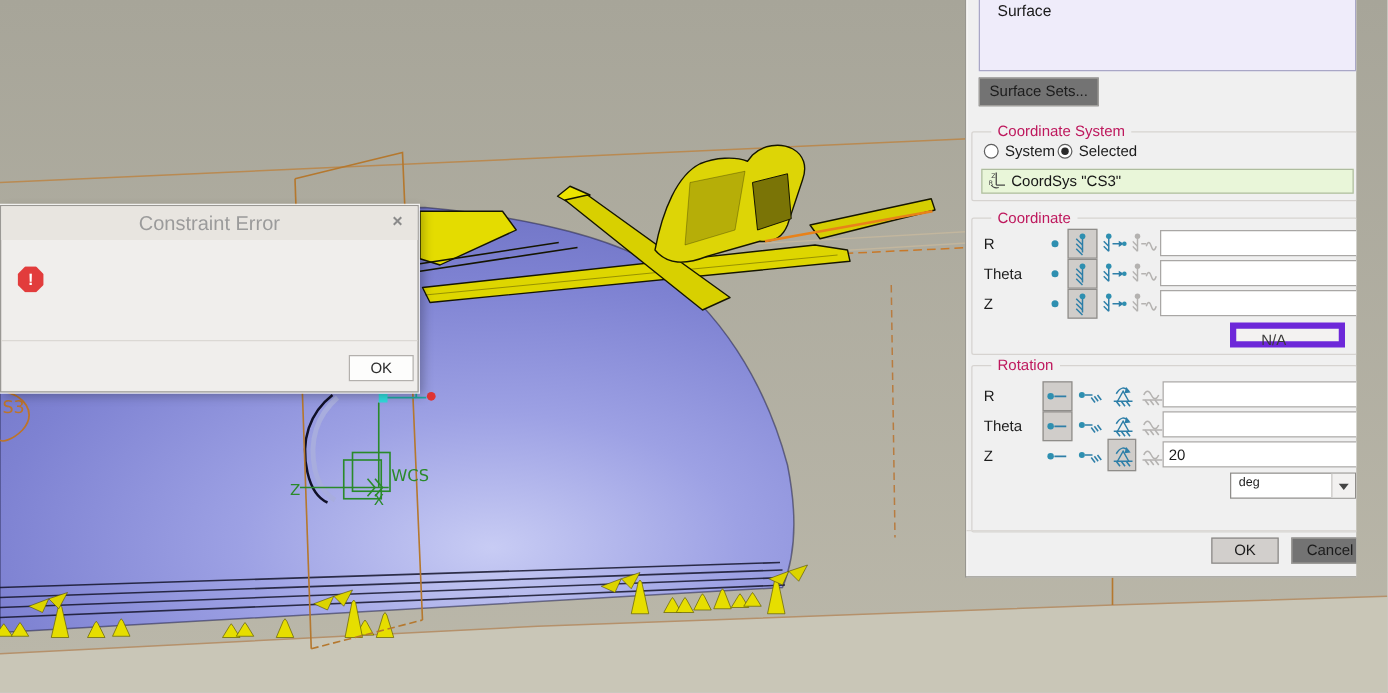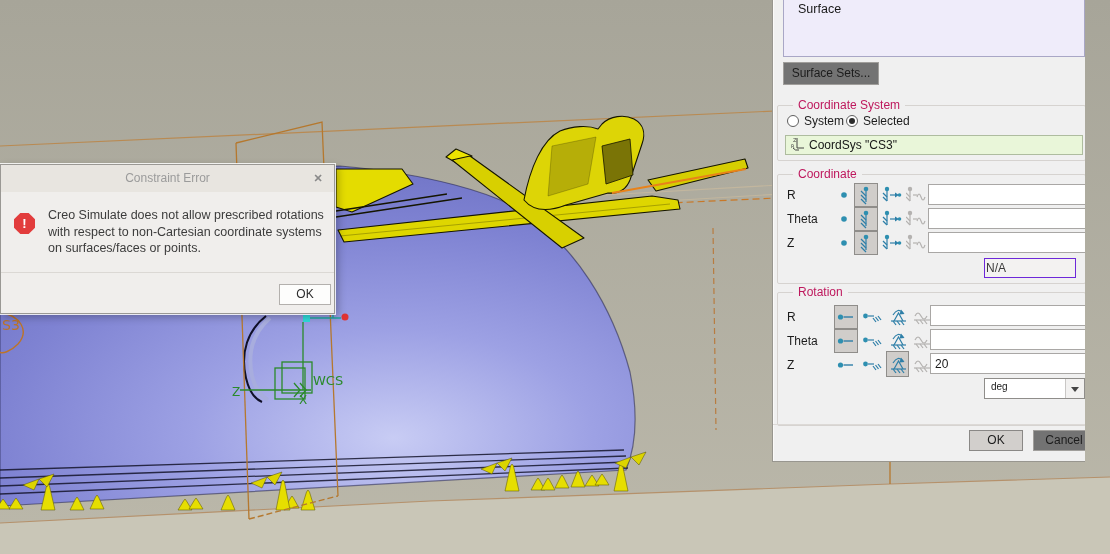--- a/index.html
+++ b/index.html
@@ -5,21 +5,21 @@
   html,body{margin:0;padding:0;}
   body{width:1110px;height:554px;overflow:hidden;font-family:"Liberation Sans",sans-serif;}
   #stage{position:relative;width:1110px;height:554px;background:#aeaca0;overflow:hidden;}
   #scene{position:absolute;left:0;top:0;}
 
   
   #dialog{position:absolute;left:0;top:164px;width:335px;height:150px;
     background:#f0eeec;border:1px solid #9a9894;
     box-shadow:0 0 0 1px rgba(255,255,255,.85),3px 3px 8px rgba(0,0,0,.28);box-sizing:border-box;}
   #dlg-titlebar{position:absolute;left:0;top:0;right:0;height:27px;background:#e8e5e0;}
-  #dlg-title{position:absolute;left:0;right:0;top:6px;text-align:center;font-size:12px;color:#9b9b9b;}
+  #dlg-title{position:absolute;left:0;right:0;top:6px;text-align:center;font-size:16px;color:#9b9b9b;}
   #dlg-close{position:absolute;right:8px;top:5px;width:16px;height:16px;text-align:center;
     font-size:11px;line-height:16px;color:#8a8a8a;font-weight:bold;cursor:default;}
   #dlg-erricon{position:absolute;left:13px;top:48px;width:21px;height:21px;background:#e23c3c;
     clip-path:polygon(30% 0,70% 0,100% 30%,100% 70%,70% 100%,30% 100%,0 70%,0 30%);}
   #dlg-erricon span{position:absolute;left:0;right:0;top:3px;text-align:center;color:#fff;
     font-weight:bold;font-size:13px;line-height:15px;}
   #dlg-message{position:absolute;left:47px;top:42px;width:276px;font-size:12.5px;line-height:16.5px;color:#3c3c3c;}
   #dlg-sep{position:absolute;left:0;right:0;top:107px;height:1px;background:#dbd8d4;}
   #dlg-ok{position:absolute;left:278px;top:119px;width:52px;height:21px;background:#fdfdfc;
     border:1px solid #b3b0ad;box-sizing:border-box;text-align:center;font-size:12px;line-height:19px;color:#2c2c2c;}
@@ -46,21 +46,21 @@
   #coordsys-field{position:absolute;left:7px;top:29px;right:2px;height:20px;background:#e9f6d9;
     border:1px solid #aebc9f;box-sizing:border-box;font-size:12px;color:#161616;line-height:18px;}
   #coordsys-field .csys-glyph{display:inline-block;width:16px;margin:0 3px 0 4px;vertical-align:-3px;}
   .row-label{position:absolute;left:9px;font-size:12px;color:#1c1c1c;}
   .cell{position:absolute;display:flex;align-items:center;justify-content:center;}
   .iconbtn{border:1px solid transparent;box-sizing:border-box;}
   .iconbtn.pressed{background:#d0cdca;border:1px solid #8f8d8a;}
   .field{position:absolute;height:21px;background:#fff;border:1px solid #a9a7a5;box-sizing:border-box;
     font-size:12px;color:#1a1a1a;padding:0 4px;font-family:"Liberation Sans",sans-serif;outline:none;}
   #na-field{position:absolute;left:206px;top:83px;width:92px;height:20px;background:#f3f2f1;
-    border:1px solid #6d28d9;box-sizing:border-box;font-size:12px;color:#3a3a3a;line-height:18px;padding-left:1px;}
+    border:5px solid #6d28d9;box-sizing:border-box;font-size:12px;color:#3a3a3a;line-height:18px;padding-left:20px;}
   #deg-combo{position:absolute;left:206px;top:85px;width:101px;height:21px;background:#fff;
     border:1px solid #8f8d8a;box-sizing:border-box;}
   #deg-combo .val{position:absolute;left:6px;top:2px;font-size:10px;color:#1a1a1a;}
   #deg-combo .drop{position:absolute;right:0;top:0;bottom:0;width:18px;border-left:1px solid #c9c7c5;
     background:#f2f1f0;}
   #deg-combo .arrow{position:absolute;right:5px;top:8px;width:0;height:0;border-left:4px solid transparent;
     border-right:4px solid transparent;border-top:5px solid #444;}
   #panel-sep{position:absolute;left:0;right:0;top:424px;height:1px;background:#dcd9d6;}
   #btn-ok{position:absolute;left:196px;top:430px;width:54px;height:21px;line-height:19px;
     background:#d2cfcc;border-color:#8a8886;}
@@ -510,18 +510,17 @@
   </div>
 
   <div id="dialog">
     <div id="dlg-titlebar">
       <div id="dlg-title">Constraint Error</div>
       <div id="dlg-close">✕</div>
     </div>
     <div id="dlg-erricon">
         <span>!</span>
       </div>
-    <div id="dlg-message">Creo Simulate does not allow prescribed rotations with respect to non-Cartesian coordinate systems on surfaces/faces or points.</div>
     <div id="dlg-sep"></div>
     <div id="dlg-ok">OK</div>
   </div>
 
 </div>
 
 </body></html>

